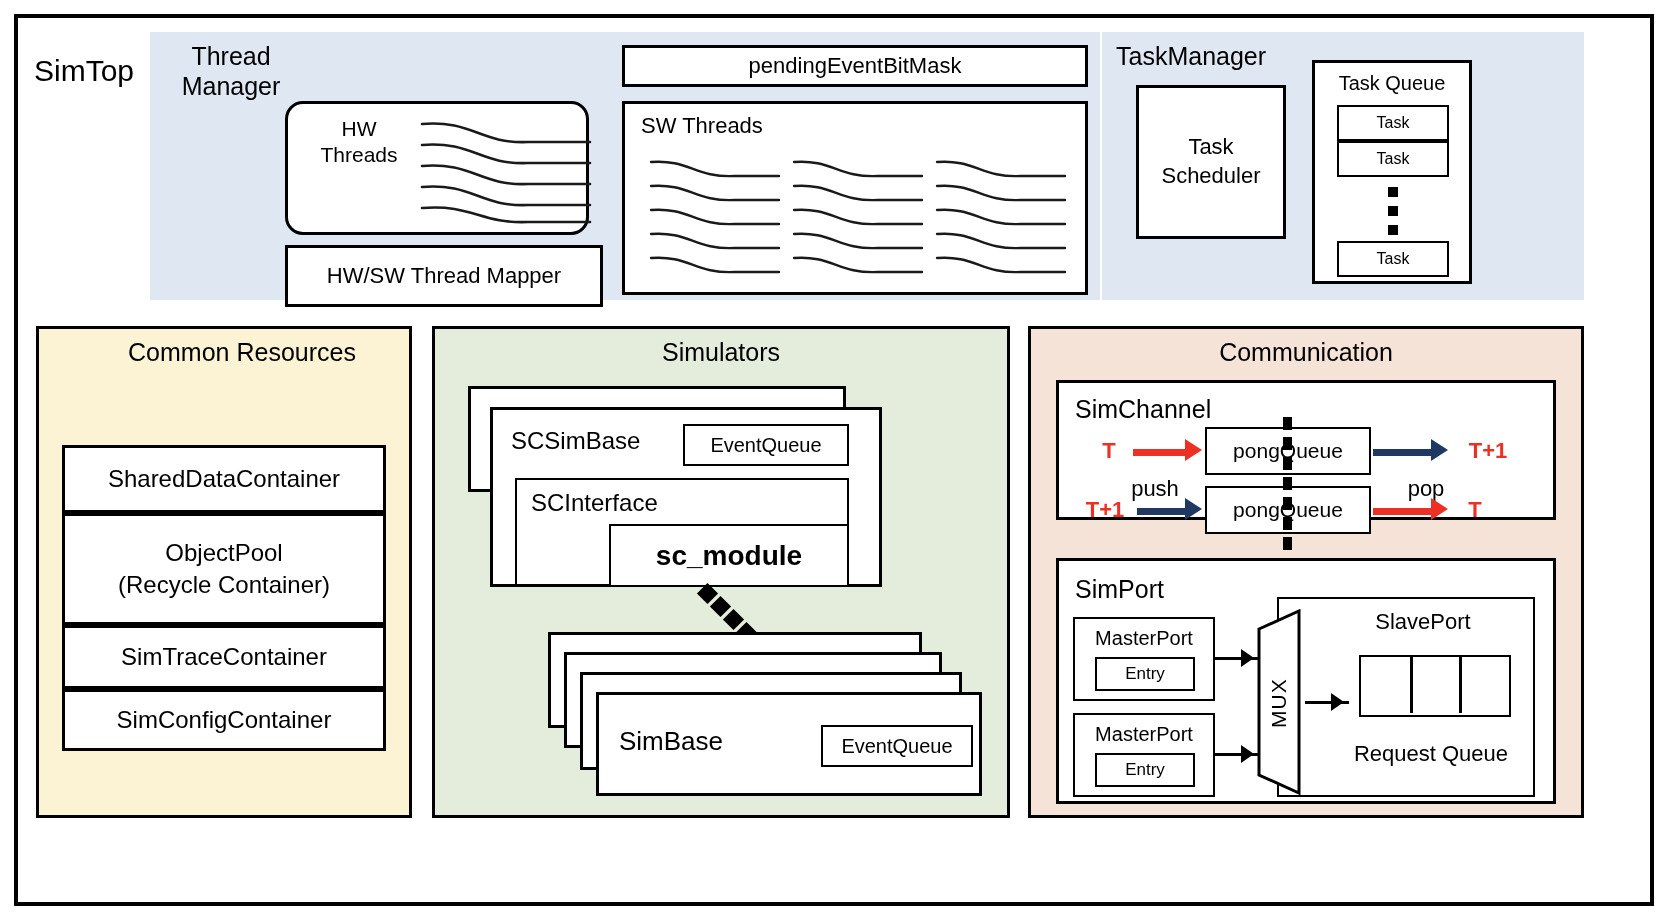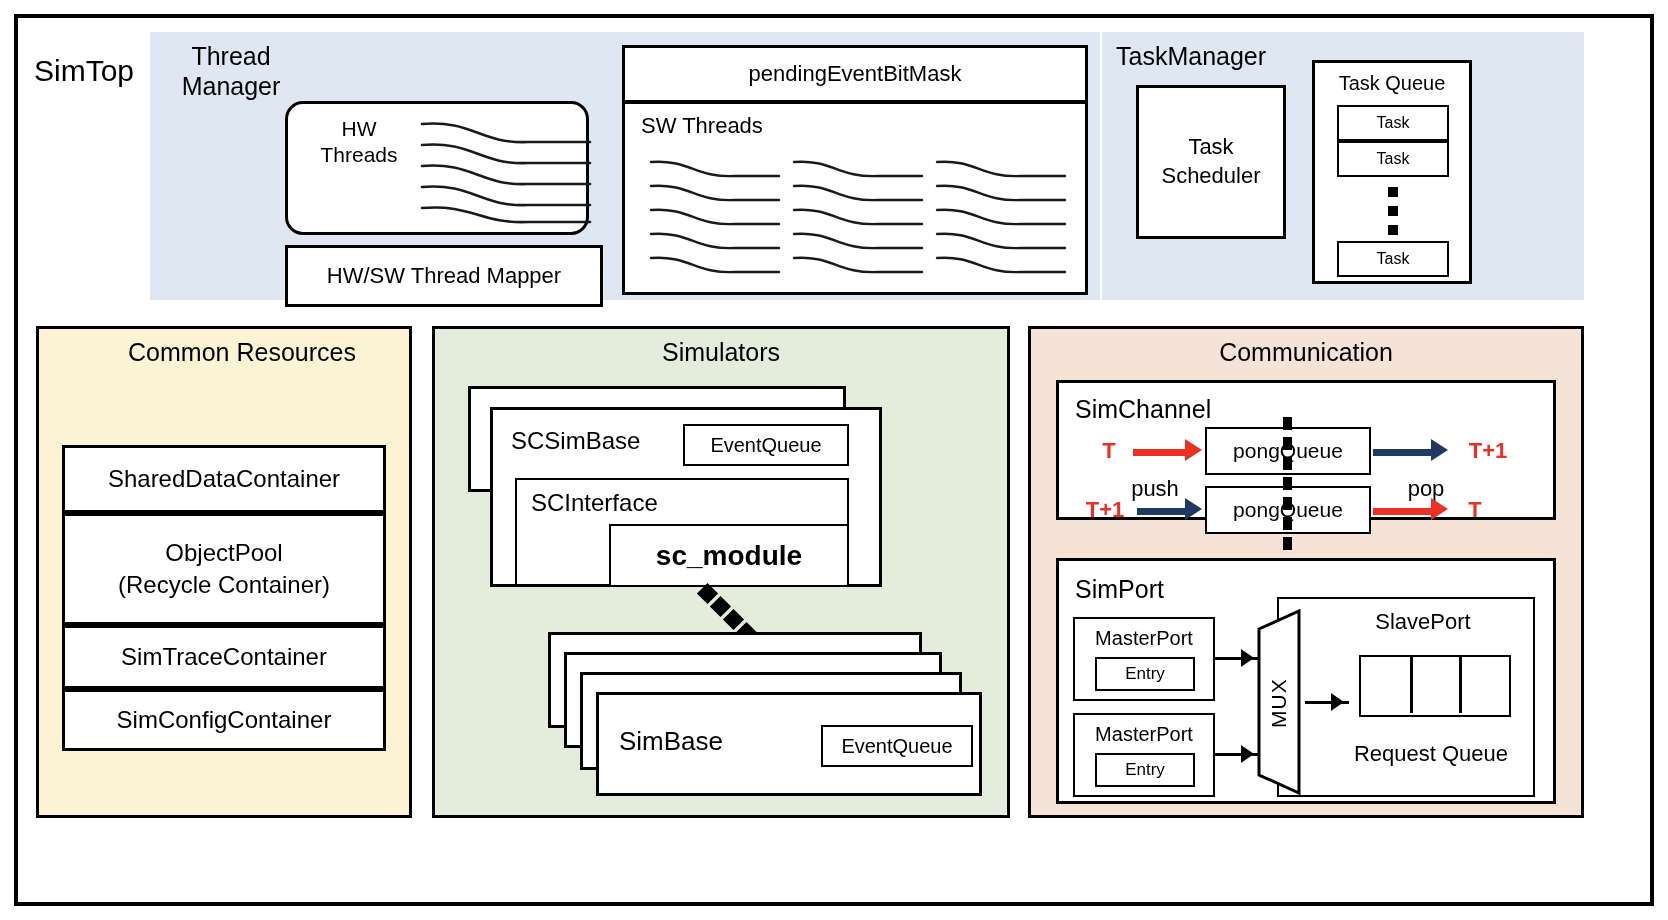--- a/index.html
+++ b/index.html
@@ -79,21 +79,21 @@
         <path d="M4 69 C 55 65, 62 89, 110 87 L 172 87"></path>
         <path d="M4 90 C 55 86, 62 106, 110 104 L 172 104"></path>
       </g>
     </svg>
   </div>
 
   <div class="abs bx lbl" style="left:285px;top:245px;width:318px;height:62px;">
     <span class="t22">HW/SW Thread Mapper</span>
   </div>
 
-  <div class="abs bx lbl" style="left:622px;top:45px;width:466px;height:58px;">
+  <div class="abs bx lbl" style="left:622px;top:45px;width:466px;height:42px;">
     <span class="t22">pendingEventBitMask</span>
   </div>
 
   <div class="abs bx" style="left:622px;top:101px;width:466px;height:194px;">
     <div class="lbl tl" style="position:absolute;left:16px;top:10px;width:180px;height:30px;">
       <span class="t22">SW Threads</span>
     </div>
     <svg style="position:absolute;left:22px;top:52px;" width="430" height="130" viewBox="0 0 430 130">
       <g fill="none" stroke="#1a1a1a" stroke-width="2.4" stroke-linecap="round">
         <g>

